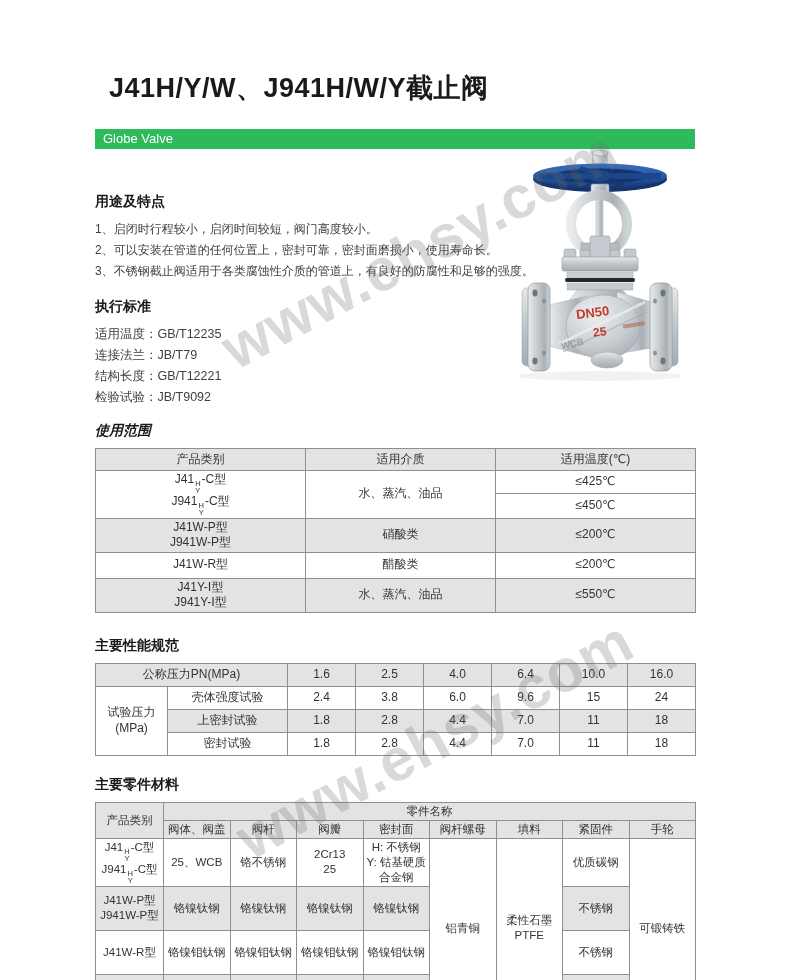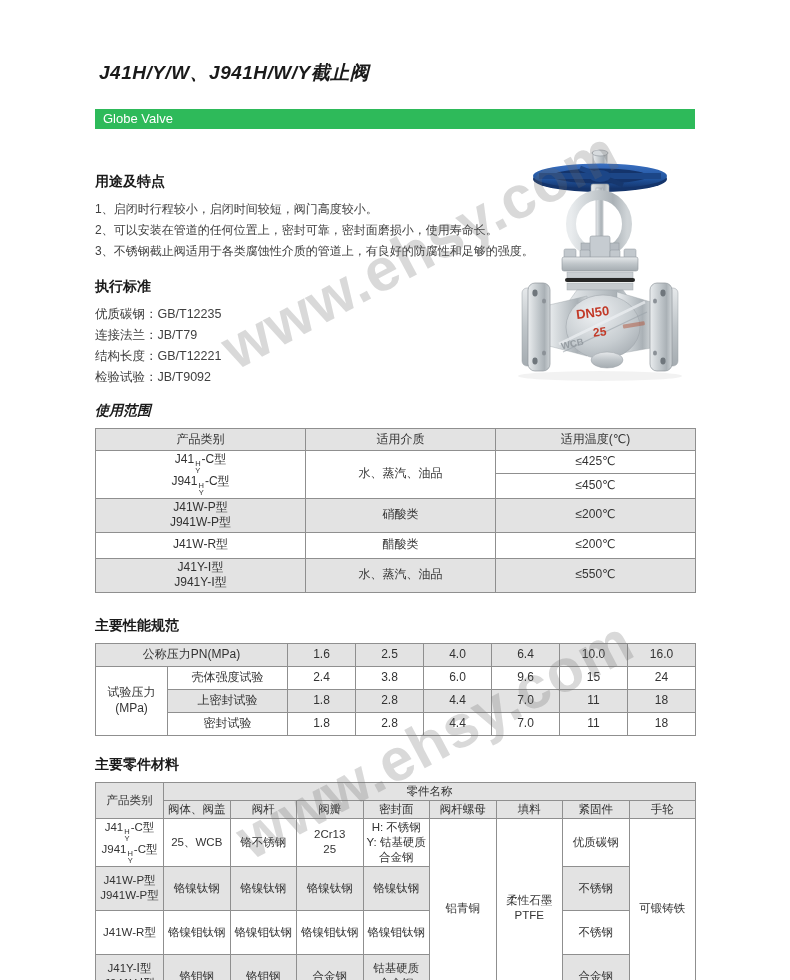--- a/index.html
+++ b/index.html
@@ -1,19 +1,19 @@
 <!DOCTYPE html>
 <html style="--accent: #2eba5a;"><head>
 <meta charset="utf-8">
 <style>
   html,body{margin:0;padding:0;background:#ffffff;}
   .page{position:relative;width:790px;height:980px;background:#fff;overflow:hidden;
         font-family:"Liberation Sans","DejaVu Sans",sans-serif;color:#333;}
   .content{position:relative;margin-left:95px;width:600px;}
-  h1{margin:4px;padding-top:56px;font-size:19px;font-weight:bold;color:#1a1a1a;letter-spacing:.5px;font-style:italic;}
+  h1{margin:14px;padding-top:56px;font-size:27px;font-weight:bold;color:#1a1a1a;letter-spacing:.5px;}
   .banner{margin-top:23px;height:20px;line-height:20px;background:var(--accent,#2eba5a);
           color:#fff;font-size:13px;padding-left:8px;box-sizing:border-box;}
   h2{font-size:14px;font-weight:bold;color:#1a1a1a;margin:0;}
   .sec-features h2{margin-top:44px;}
   .features-list{list-style:none;margin:8px 0 0 0;padding:0;font-size:12px;color:#404040;}
   .features-list li{line-height:21px;}
   .sec-standards h2{margin-top:16px;}
   .standards-list{margin-top:8px;font-size:12.5px;color:#404040;}
   .std-row{line-height:21px;}
   .sec-usage h2{margin-top:14px;font-style:italic;}
@@ -63,21 +63,21 @@
       <ul class="features-list" id="features-list">
           <li>1、启闭时行程较小，启闭时间较短，阀门高度较小。</li>
           <li>2、可以安装在管道的任何位置上，密封可靠，密封面磨损小，使用寿命长。</li>
           <li>3、不锈钢截止阀适用于各类腐蚀性介质的管道上，有良好的防腐性和足够的强度。</li>
         </ul>
     </section>
 
     <section class="sec-standards">
       <h2>执行标准</h2>
       <div class="standards-list" id="standards-list">
-          <div class="std-row"><span>优质碳钢：</span><span>GB/T12235</span></div>
+          <div class="std-row"><span>适用温度：</span><span>GB/T12235</span></div>
           <div class="std-row"><span>连接法兰：</span><span>JB/T79</span></div>
           <div class="std-row"><span>结构长度：</span><span>GB/T12221</span></div>
           <div class="std-row"><span>检验试验：</span><span>JB/T9092</span></div>
         </div>
     </section>
 
     <section class="sec-usage">
       <h2>使用范围</h2>
       <table id="usage-table">
         <colgroup>

